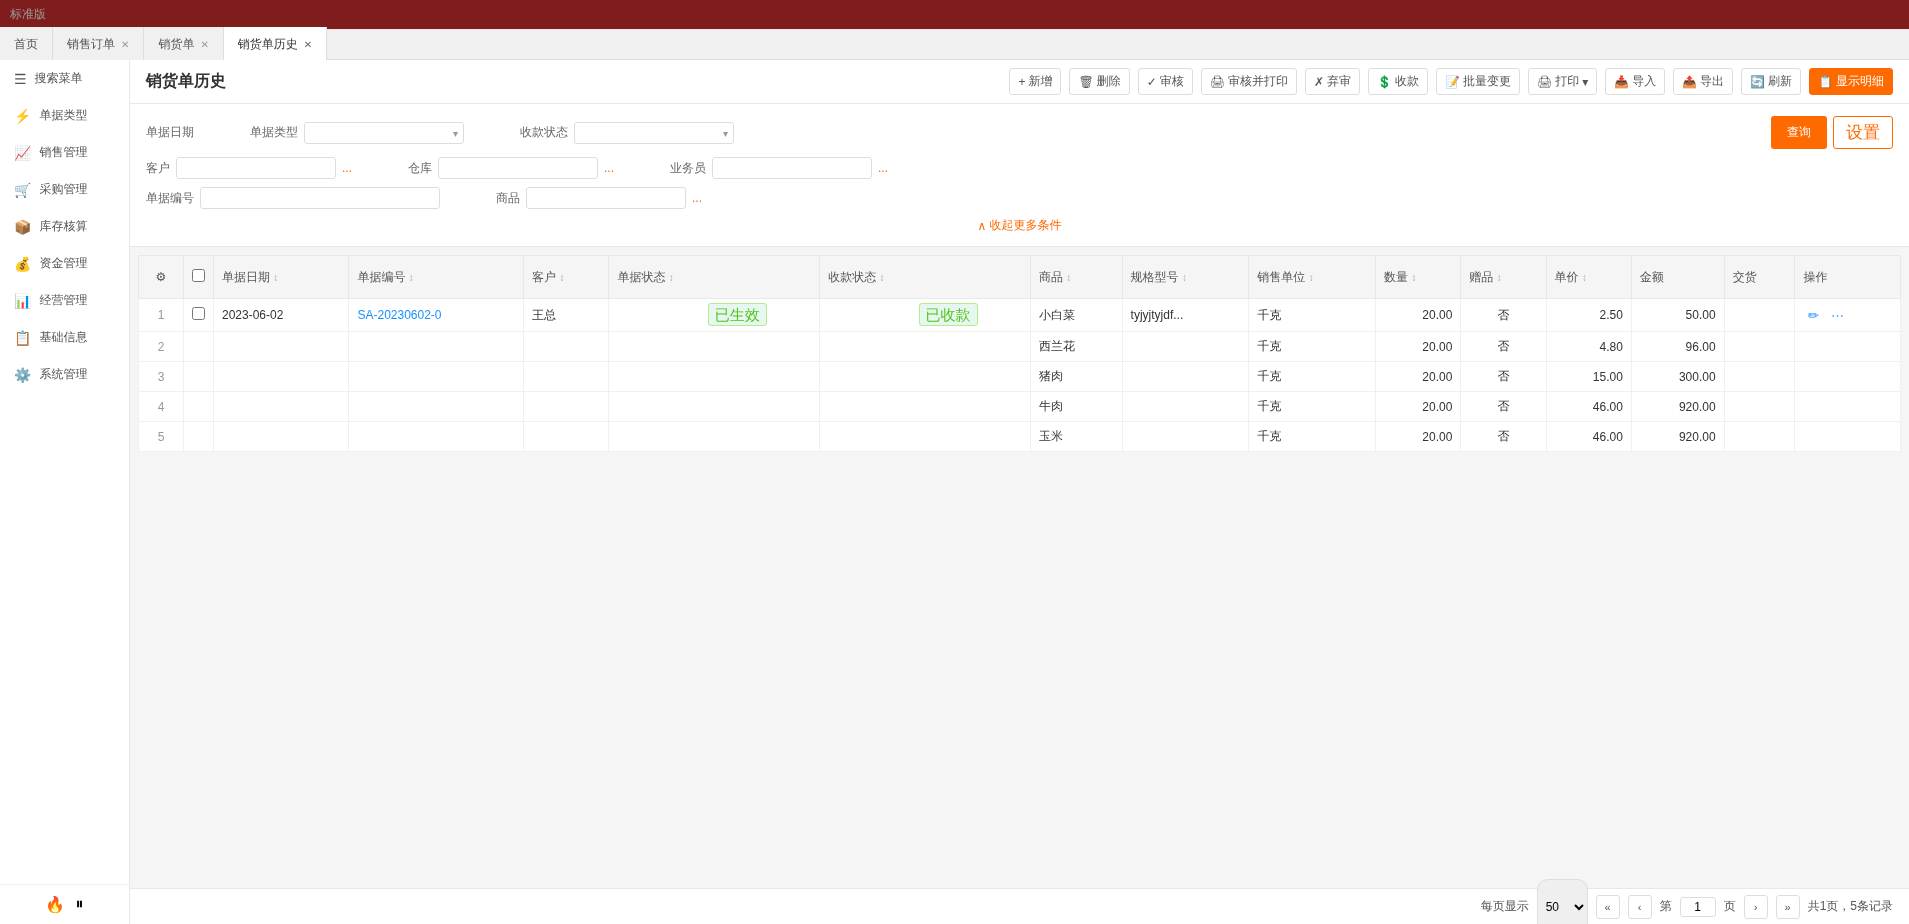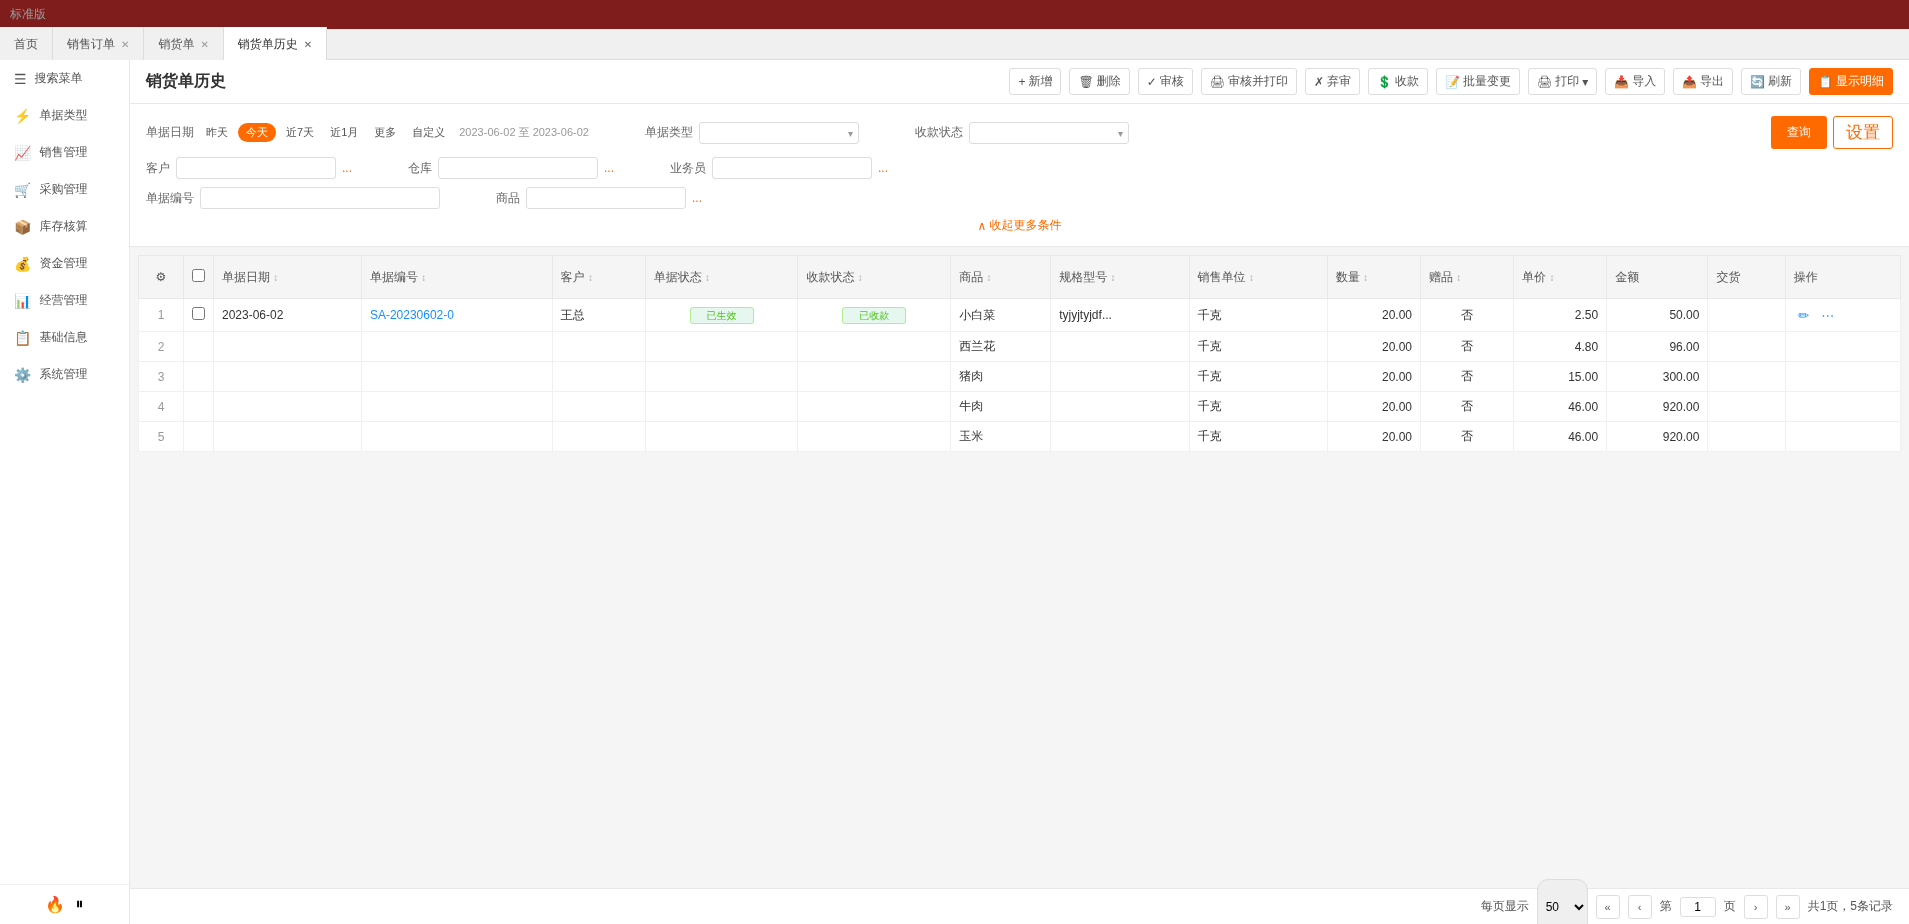--- a/index.html
+++ b/index.html
@@ -266,23 +266,24 @@
       font-size: 10px;
       cursor: pointer;
     }
     .data-table td {
       border: 1px solid #f0f0f0;
       padding: 6px 8px;
       color: #333;
       white-space: nowrap;
     }
     .badge {
-      padding: 2px 16px;
+      padding: 2px 6px;
       border-radius: 3px;
-      font-size: 10px;
+      font-size: 15px;
+      margin-left: 46px;
     }
     .badge-active { background: #e6f7f0; color: #52c41a; border: 1px solid #b7eb8f; }
     .badge-paid { background: #e6f7f0; color: #52c41a; border: 1px solid #b7eb8f; }
     .link-text { color: #1890ff; cursor: pointer; }
     .settings-icon {
       width: 28px;
       height: 28px;
       display: flex;
       align-items: center;
       justify-content: center;
@@ -504,29 +505,20 @@
           <span>显示明细</span>
         </button>
       </div>
     </div>
 
     <div class="filter-section">
 
       <div class="filter-row">
         <div class="filter-item">
           <span class="filter-label">单据日期</span>
-          <div class="date-range">
-            <button class="date-btn">昨天</button>
-            <button class="date-btn active">今天</button>
-            <button class="date-btn">近7天</button>
-            <button class="date-btn">近1月</button>
-            <button class="date-btn">更多</button>
-            <button class="date-btn">自定义</button>
-            <span class="date-text">2023-06-02 至 2023-06-02</span>
-          </div>
         </div>
         <div class="filter-item" style="margin-left: 40px;">
           <span class="filter-label">单据类型</span>
           <div class="filter-select-wrapper">
             <select class="filter-select">
               <option></option>
             </select>
           </div>
         </div>
         <div class="filter-item" style="margin-left: 40px;">

